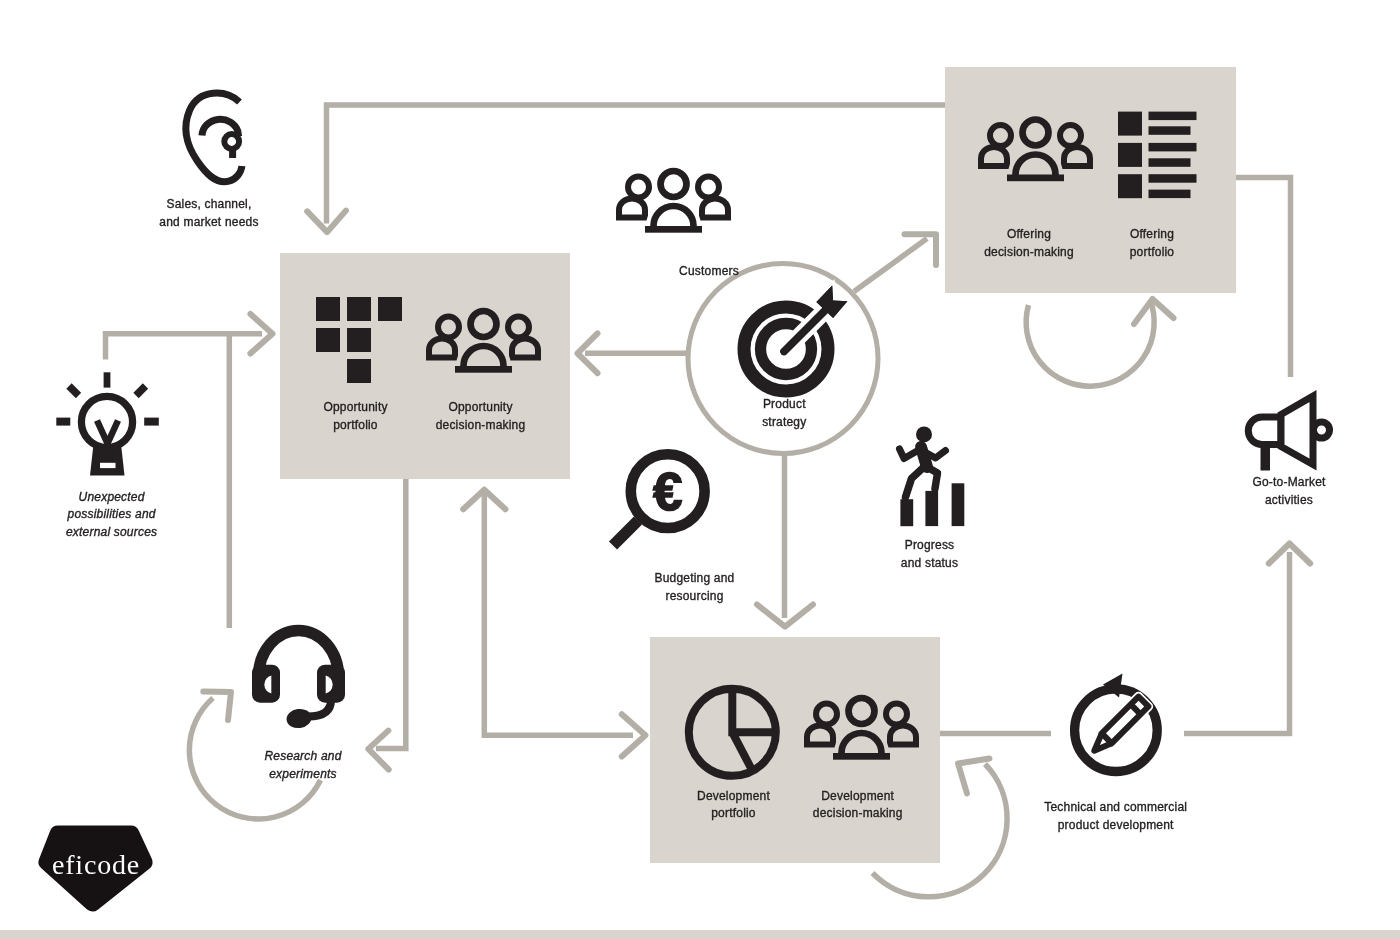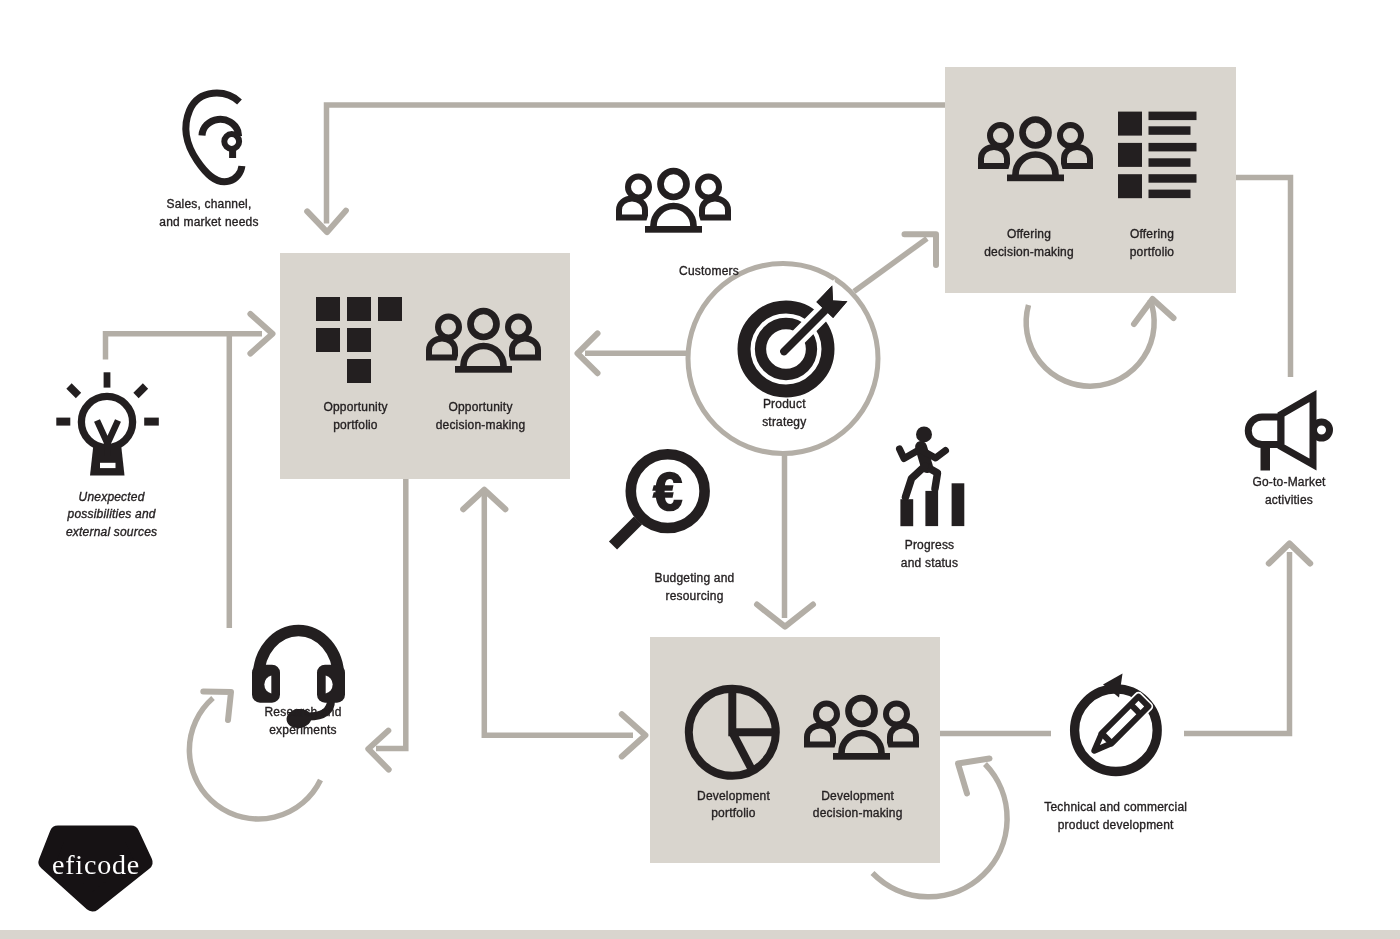--- a/index.html
+++ b/index.html
@@ -198,14 +198,14 @@
   <div class="lbl" style="left:480.5px;top:399px;">Opportunity<br>decision-making</div>
   <div class="lbl" style="left:1029px;top:226px;">Offering<br>decision-making</div>
   <div class="lbl" style="left:1152px;top:226px;">Offering<br>portfolio</div>
   <div class="lbl" style="left:784.3px;top:396px;">Product<br>strategy</div>
   <div class="lbl" style="left:657.5px;top:570px;margin-left:37px;">Budgeting and<br>resourcing</div>
   <div class="lbl" style="left:929.5px;top:537px;">Progress<br>and status</div>
   <div class="lbl" style="left:733.5px;top:787.5px;">Development<br>portfolio</div>
   <div class="lbl" style="left:857.7px;top:787.5px;">Development<br>decision-making</div>
   <div class="lbl" style="left:1289px;top:474px;">Go-to-Market<br>activities</div>
   <div class="lbl" style="left:1115.7px;top:799px;text-align:center;">Technical and commercial<br>product development</div>
-  <div class="lbl" style="left:303px;top:704px;">Research and<br>experiments</div>
+  <div class="lbl" style="left:303px;top:748px;font-style:italic;">Research and<br>experiments</div>
   <div class="lbl" style="left:111.6px;top:488.5px;font-style:italic;">Unexpected<br>possibilities and<br>external sources</div>
 
 </body></html>

